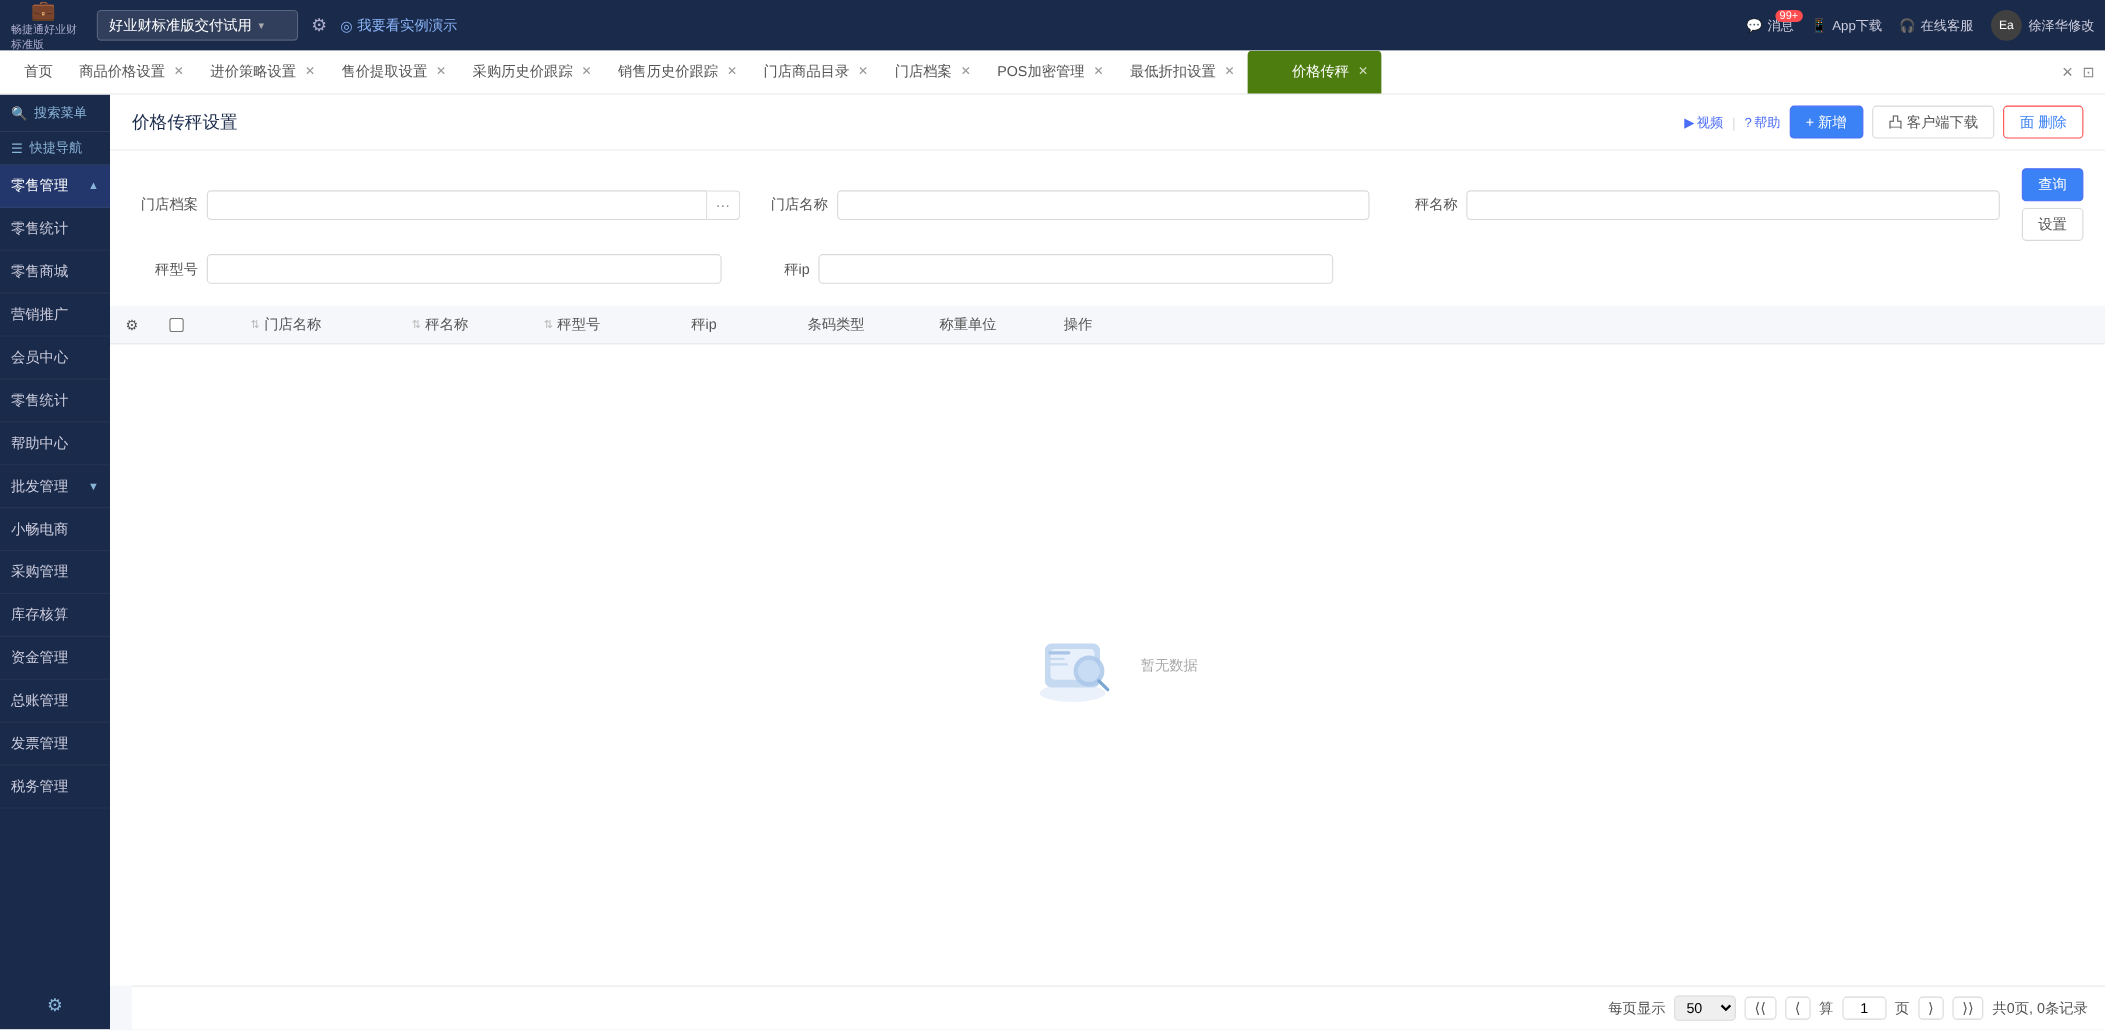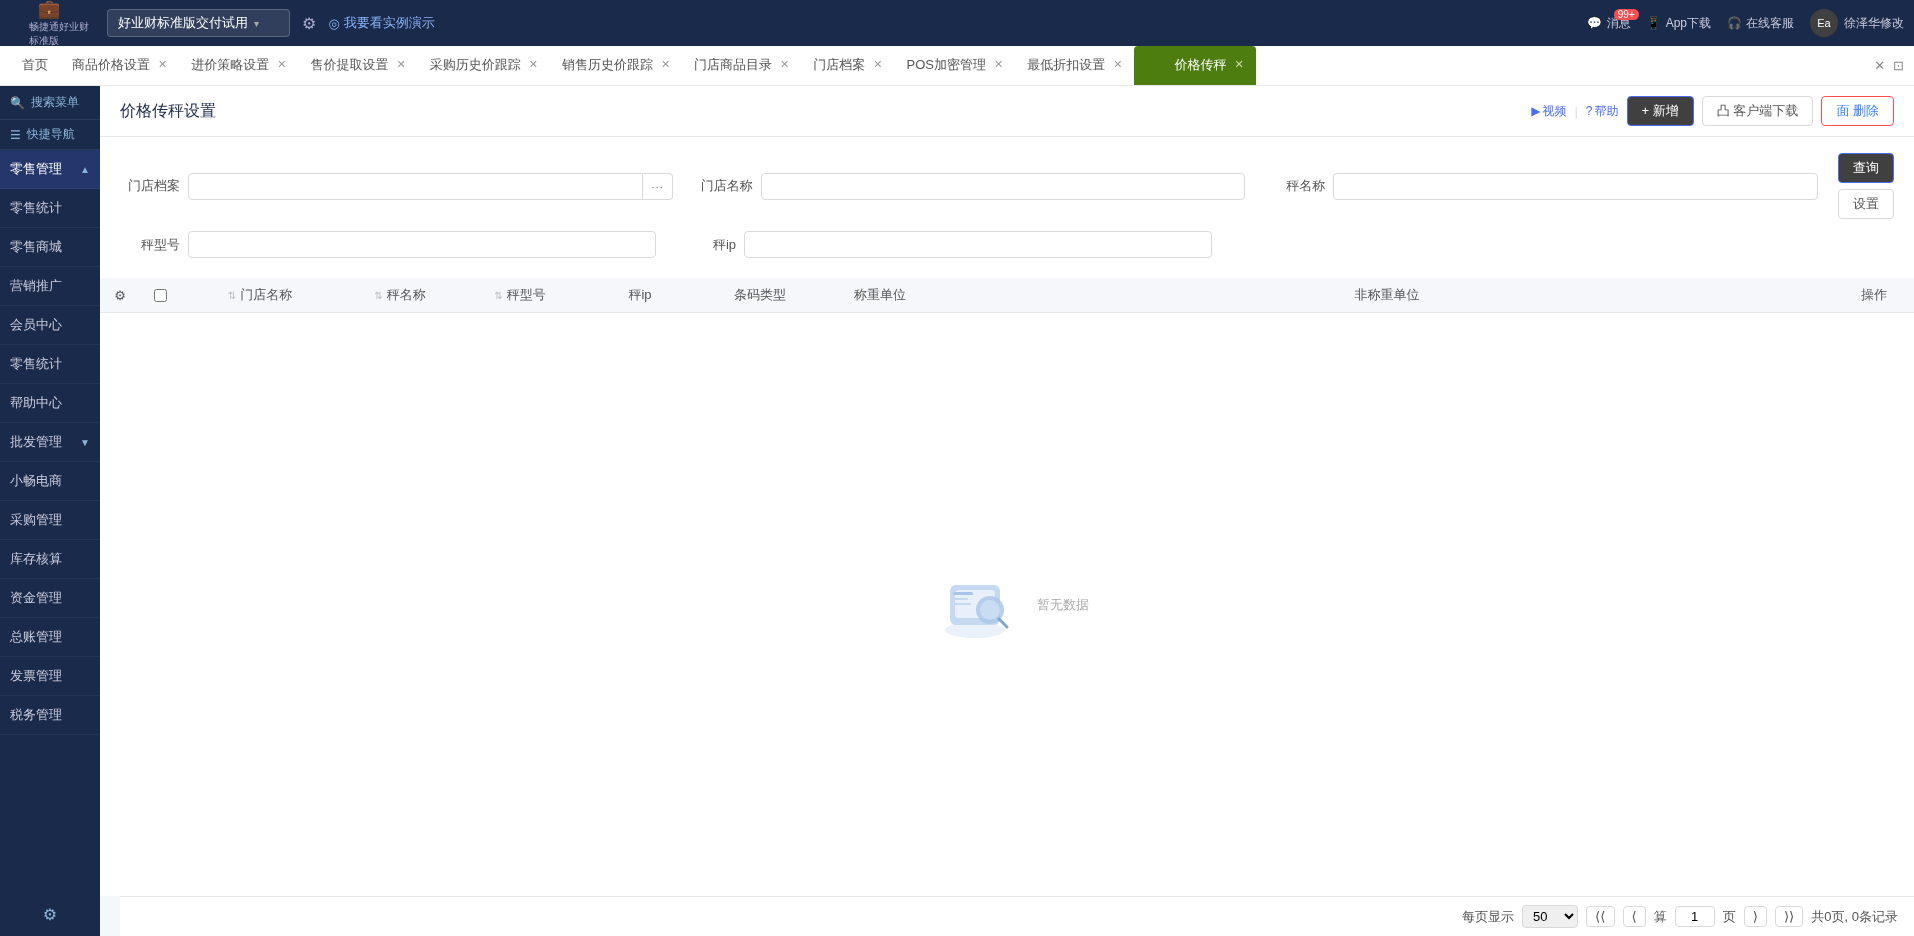--- a/index.html
+++ b/index.html
@@ -11,21 +11,21 @@
       height: 46px;
       display: flex;
       align-items: center;
       padding: 0 10px;
       justify-content: space-between;
       flex-shrink: 0;
     }
     .top-bar-left { display: flex; align-items: center; gap: 8px; }
     .logo-area { display: flex; flex-direction: column; align-items: center; color: white; font-size: 11px; margin-right: 10px; }
     .logo-icon { font-size: 18px; color: #5b9bd5; }
-    .logo-text { font-size: 10px; color: #aac; white-space: nowrap; margin-left: 19px; }
+    .logo-text { font-size: 10px; color: #aac; white-space: nowrap; }
 
     .dropdown-selector {
       background: rgba(255,255,255,0.1);
       border: 1px solid rgba(255,255,255,0.2);
       color: white;
       padding: 4px 30px 4px 10px;
       border-radius: 4px;
       font-size: 13px;
       position: relative;
       display: flex;
@@ -149,21 +149,21 @@
       display: flex;
       align-items: center;
       justify-content: space-between;
       flex-shrink: 0;
     }
     .page-title { font-size: 16px; font-weight: normal; color: #1a2a4a; }
     .page-actions { display: flex; align-items: center; gap: 8px; }
     .page-actions .link-btn { color: #4a6cf7; font-size: 12px; cursor: pointer; display: flex; align-items: center; gap: 2px; }
     .page-actions .sep { color: #ddd; }
     .btn { padding: 5px 14px; border-radius: 4px; font-size: 13px; cursor: pointer; border: 1px solid; display: inline-flex; align-items: center; gap: 4px; }
-    .btn-primary { background: #404040; color: white; border-color: #4a6cf7; }
+    .btn-primary { background: #3b82f6; color: white; border-color: #4a6cf7; }
     .btn-default { background: white; color: #555; border-color: #d9d9d9; }
     .btn-danger { background: white; color: #3b82f6; border-color: #ff4d4f; }
 
     
     .search-panel {
       background: white;
       padding: 16px 20px 8px 20px;
       margin: 0;
       flex-shrink: 0;
     }
@@ -573,23 +573,20 @@
         </div>
         <div class="th col-scale-ip">
           <span>秤ip</span>
         </div>
         <div class="th col-barcode">
           <span>条码类型</span>
         </div>
         <div class="th col-weight-unit">
           <span>称重单位</span>
         </div>
-        <div class="th col-non-weight">
-          <span>非称重单位</span>
-        </div>
         <div class="th col-ops">
           <span>操作</span>
         </div>
       </div>
 
       <div class="empty-state">
         <svg class="empty-img" viewBox="0 0 100 100" xmlns="http://www.w3.org/2000/svg">
           <ellipse cx="50" cy="75" rx="30" ry="8" fill="#dce8f8" opacity="0.6"></ellipse>
           <rect x="25" y="30" width="50" height="40" rx="6" fill="#c5d9f1"></rect>
           <rect x="30" y="35" width="40" height="28" rx="4" fill="#e8f0fb"></rect>

